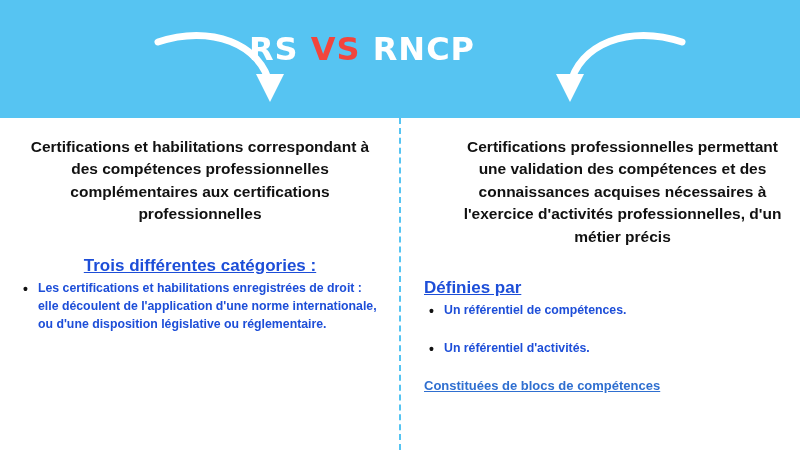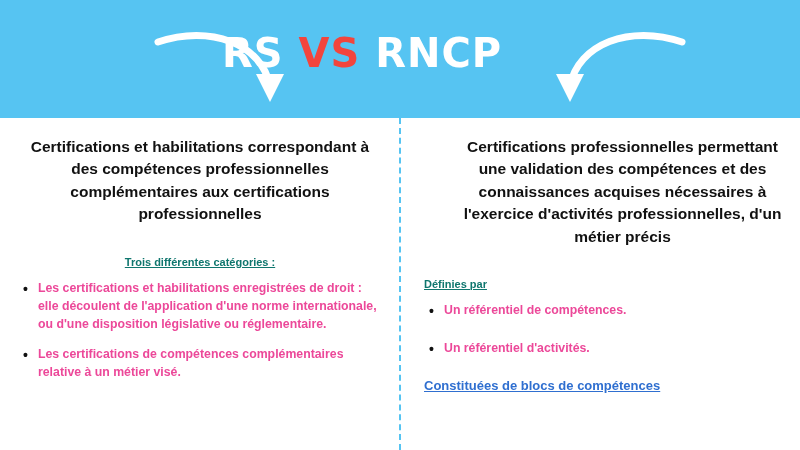--- a/index.html
+++ b/index.html
@@ -27,21 +27,21 @@
     width: 800px;
     height: 118px;
     background: #56c4f2;
   }
   .title {
     position: absolute;
     left: 0;
     top: 30px;
     width: 724px;
     text-align: center;
-    font-size: 40px;
+    font-size: 32px;
     font-weight: bold;
     letter-spacing: 1px;
     color: #ffffff;
     font-family: "DejaVu Sans", sans-serif;
   }
   .title .vs {
     color: #f2453d;
   }
   .arrow {
     position: absolute;
@@ -84,39 +84,39 @@
     font-weight: bold;
     color: #111111;
     line-height: 1.45;
     text-align: center;
     margin: 0 0 6px 0;
   }
   .col-heading.left { text-align: center; }
   .col-heading.right { text-align: center; margin-left: 35px; }
 
   .subhead {
-    color: #0f766e;
+    color: #1d4ed8;
     font-weight: bold;
-    font-size: 11px;
+    font-size: 17px;
     text-decoration: underline;
-    margin: 30px 0 12px 0;
+    margin: 30px 0 4px 0;
   }
   .col-left .subhead { text-align: center; }
   .col-right .subhead { text-align: left; margin-left: 2px; text-decoration: underline; }
 
   ul.bullets {
     margin: 0;
     padding-left: 20px;
     list-style: none;
   }
   ul.bullets li {
     position: relative;
     font-size: 12.3px;
     font-weight: bold;
-    color: #ec4899;
+    color: #1d4ed8;
     line-height: 1.45;
     margin-bottom: 13px;
     padding-left: 2px;
   }
   ul.bullets li:before {
     content: "\2022";
     position: absolute;
     left: -13px;
     top: -1px;
     font-size: 14px;
@@ -156,21 +156,20 @@
 
   <div class="divider"></div>
 
   <div class="columns">
 
     <div class="col col-left">
       <p class="col-heading left">Certifications et habilitations correspondant à des compétences professionnelles complémentaires aux certifications professionnelles</p>
       <p class="subhead">Trois différentes catégories :</p>
       <ul class="bullets">
         <li>Les certifications et habilitations enregistrées de droit : elle découlent de l'application d'une norme internationale, ou d'une disposition législative ou réglementaire.</li>
-        <li>Les certifications de compétences complémentaires relative à un métier visé.</li>
       </ul>
     </div>
 
     <div class="col col-right">
       <p class="col-heading right">Certifications professionnelles permettant une validation des compétences et des connaissances acquises nécessaires à l'exercice d'activités professionnelles, d'un métier précis</p>
       <p class="subhead">Définies par</p>
       <ul class="bullets">
         <li>Un référentiel de compétences.</li>
         <li>Un référentiel d'activités.</li>
       </ul>

